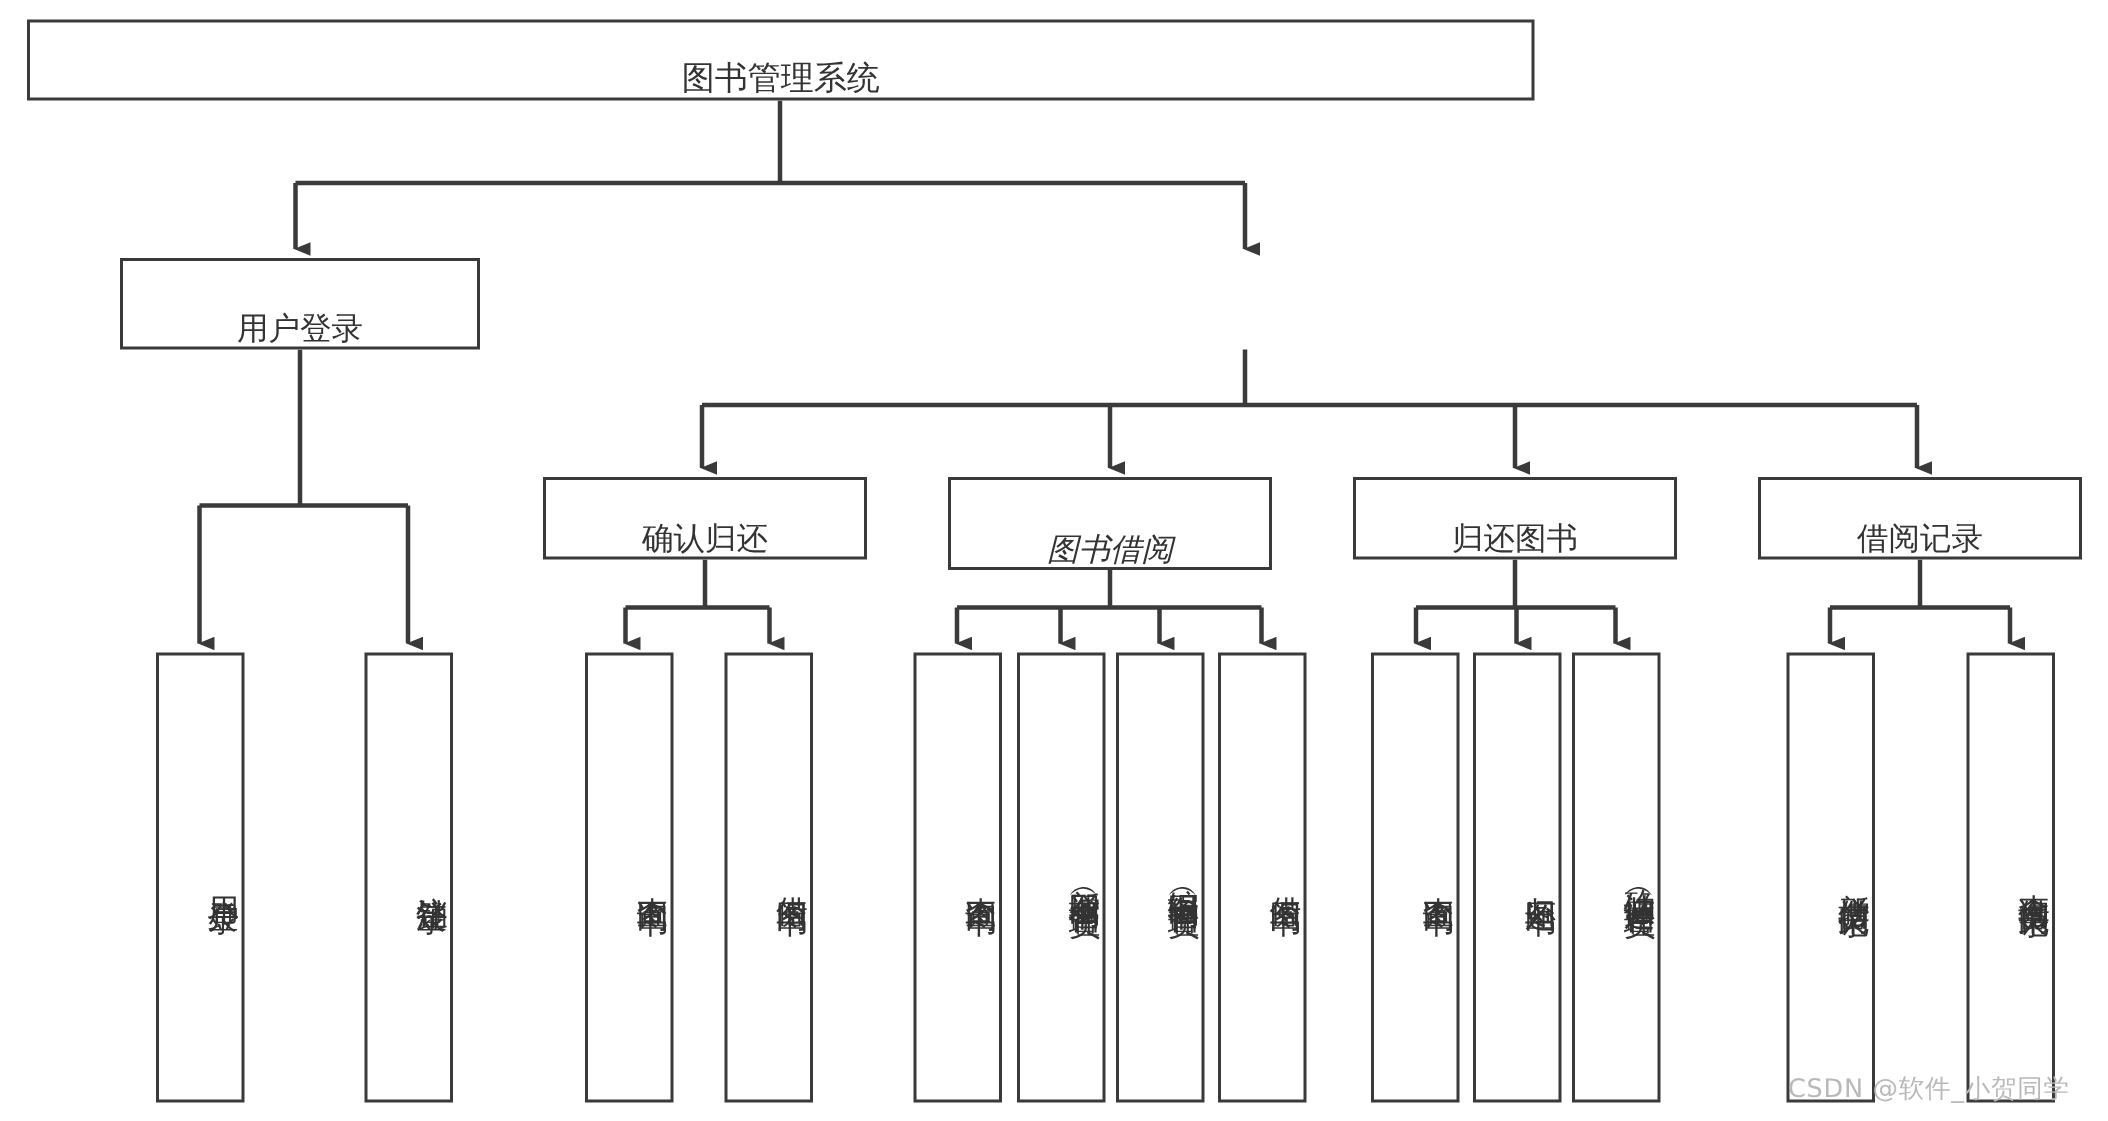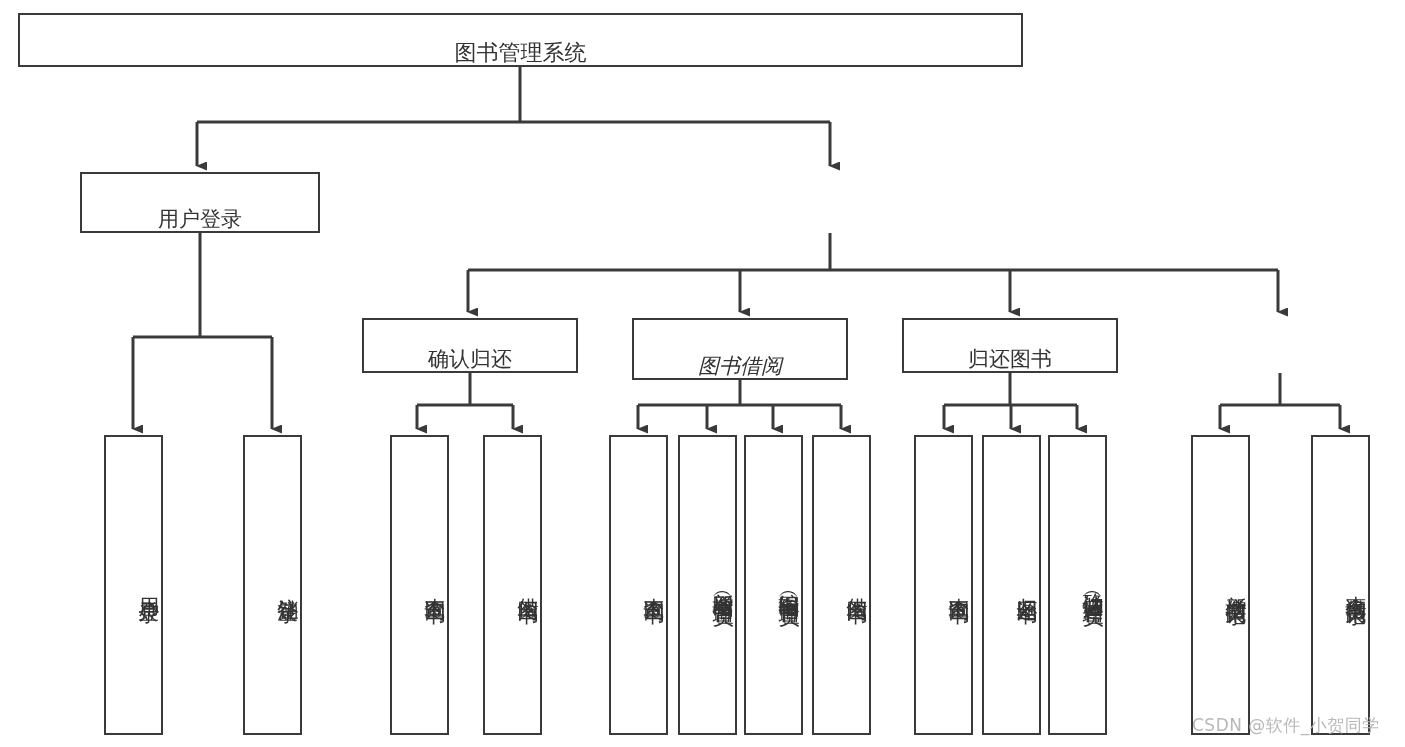--- a/index.html
+++ b/index.html
@@ -133,20 +133,23 @@
 
   <div class="node lvl3" style="left:362px; top:318px; width:216px; height:55px;">
     <span>确认归还</span>
   </div>
   <div class="node lvl3" style="left:632px; top:318px; width:216px; height:62px;font-style:italic;">
     <span>图书借阅</span>
   </div>
   <div class="node lvl3" style="left:902px; top:318px; width:216px; height:55px;">
     <span>归还图书</span>
   </div>
+  <div class="node lvl3" style="left:1172px; top:318px; width:216px; height:55px;">
+    <span>借阅记录</span>
+  </div>
 
   <div class="node leaf" style="left:104px; top:435px; width:59px; height:300px;">
     <span>用户登录</span>
   </div>
   <div class="node leaf" style="left:243px; top:435px; width:59px; height:300px;">
     <span>注销登录</span>
   </div>
   <div class="node leaf" style="left:390px; top:435px; width:59px; height:300px;">
     <span>查询图书</span>
   </div>

